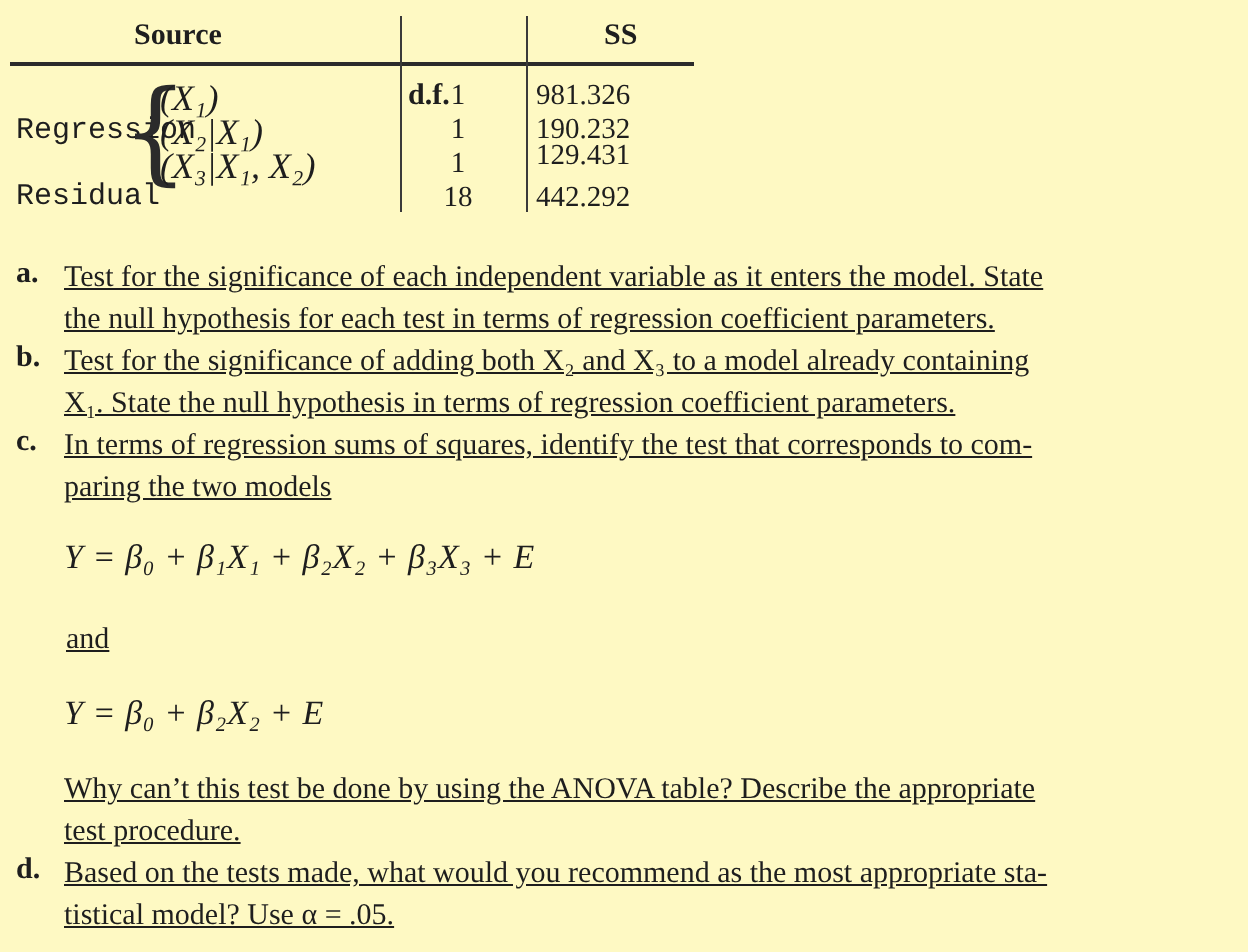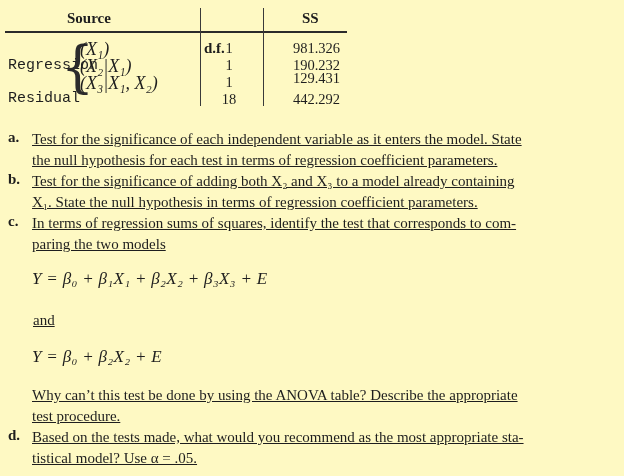--- a/index.html
+++ b/index.html
@@ -25,21 +25,21 @@
     position: absolute;
     font-family: "DejaVu Serif", serif;
     font-size: 52px;
     font-weight: 300;
     line-height: 60px;
     transform: scaleY(1.08);
     transform-origin: top left;
     color: #2b2b2b;
   }
   .df-cell { width: 58px; text-align: center; }
-  .ss-cell { width: 72px; text-align: right; }
+  .ss-cell { width: 72px; }
 
   
   .body-line { font-size: 15px; line-height: 21px; text-decoration: underline; }
   .marker { font-weight: bold; font-size: 15px; }
   .formula { font-style: italic; font-size: 17px; letter-spacing: 0.3px; }
 </style>
 </head>
 <body>
 
 <div class="page">

